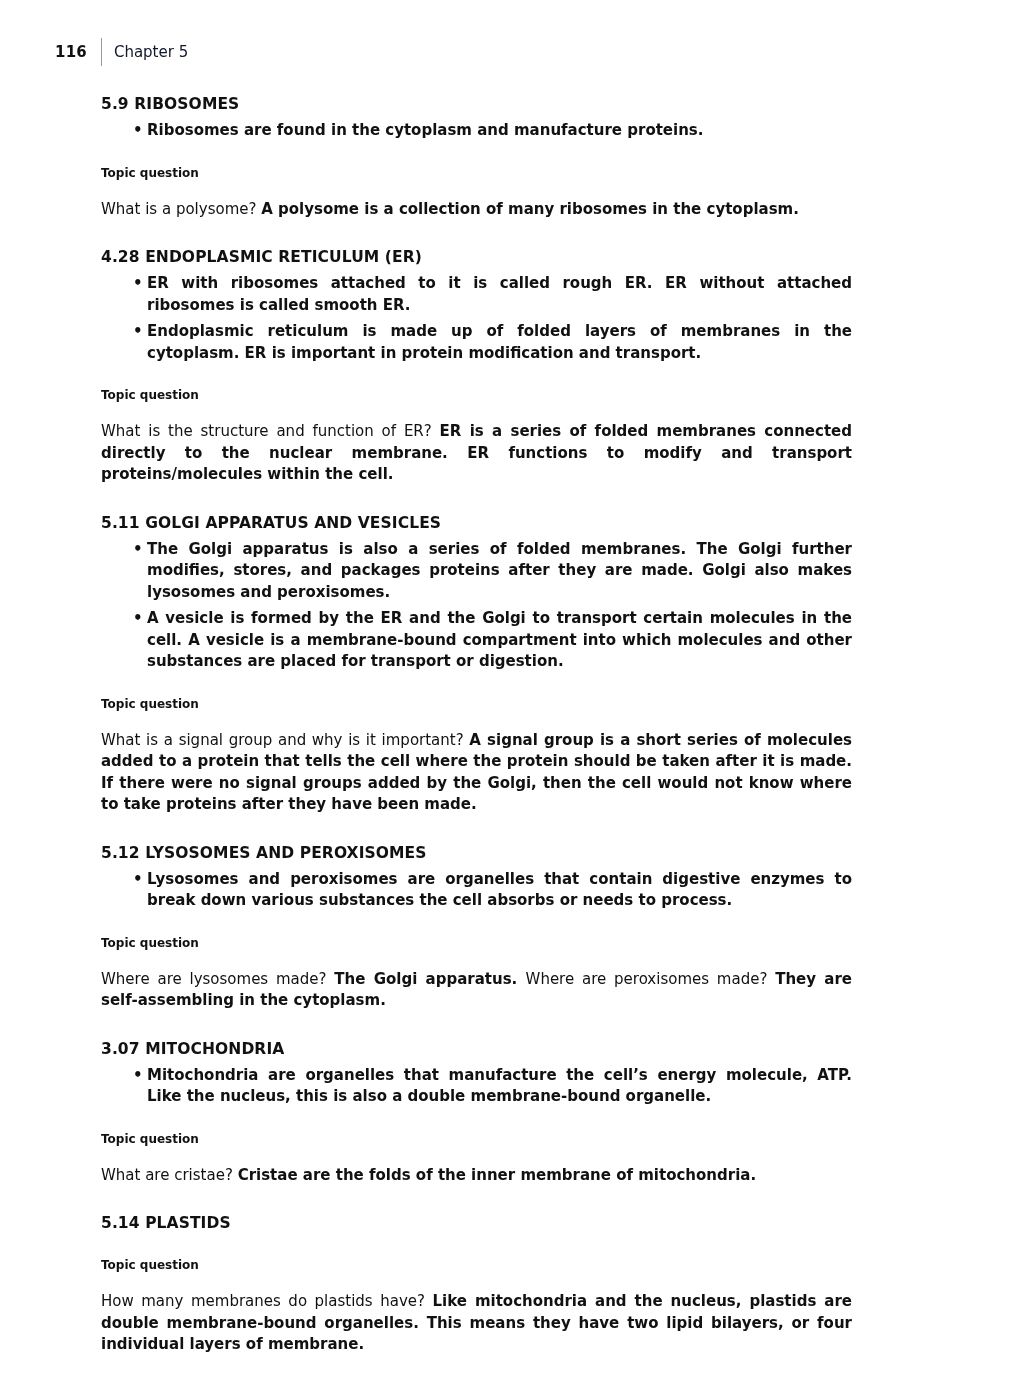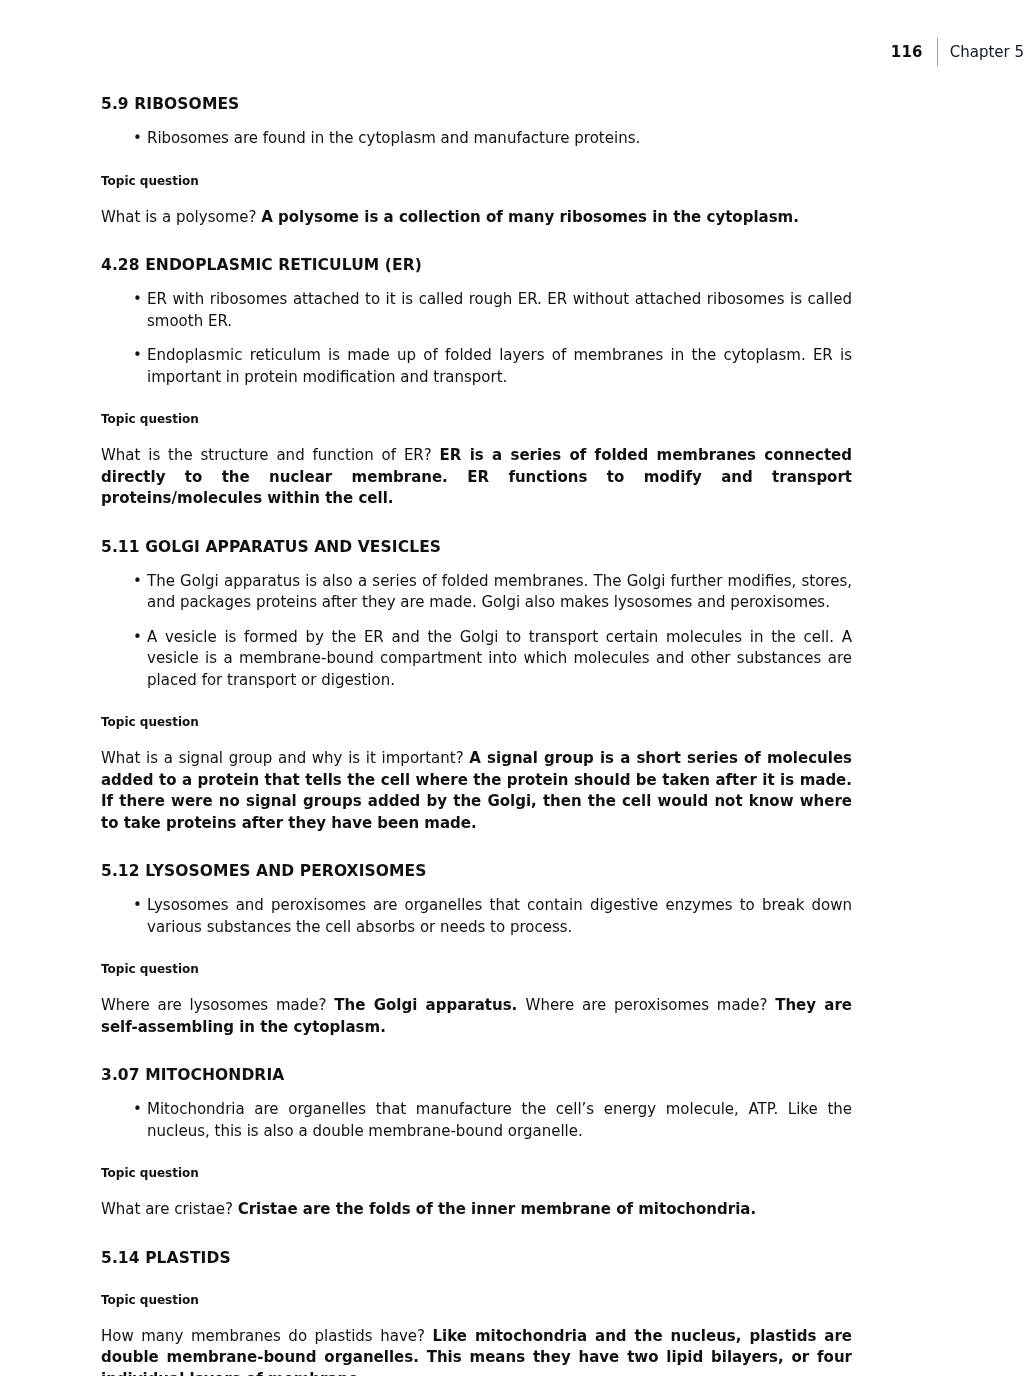--- a/index.html
+++ b/index.html
@@ -1,15 +1,15 @@
 <!DOCTYPE html>
 <html><head>
 <meta charset="utf-8">
 <style>
-  * { margin: 0; padding: 0; box-sizing: border-box; justify-content: flex-end; }
+  * { margin: 0; padding: 0; box-sizing: border-box; }
   html, body {
     width: 1024px;
     height: 1376px;
     background: #ffffff;
     color: #111111;
     font-family: "DejaVu Sans", "Liberation Sans", sans-serif;
     overflow: hidden;
   }
   
   .page-header {
@@ -47,23 +47,24 @@
     margin: 27px 0 0 0;
     line-height: 21px;
   }
   section:first-child h2.section-heading { margin-top: 11px; }
   ul.bullet-list {
     list-style: none;
     margin: 0;
   }
   ul.bullet-list li {
     position: relative;
-    margin-top: 13px;
+    margin-top: 5px;
     padding-left: 46px;
     text-align: justify;
+    font-weight: bold;
   }
   ul.bullet-list li::before {
     content: "\2022";
     position: absolute;
     left: 32px;
     top: 0;
   }
   h3.topic-label {
     font-size: 12px;
     font-weight: bold;

